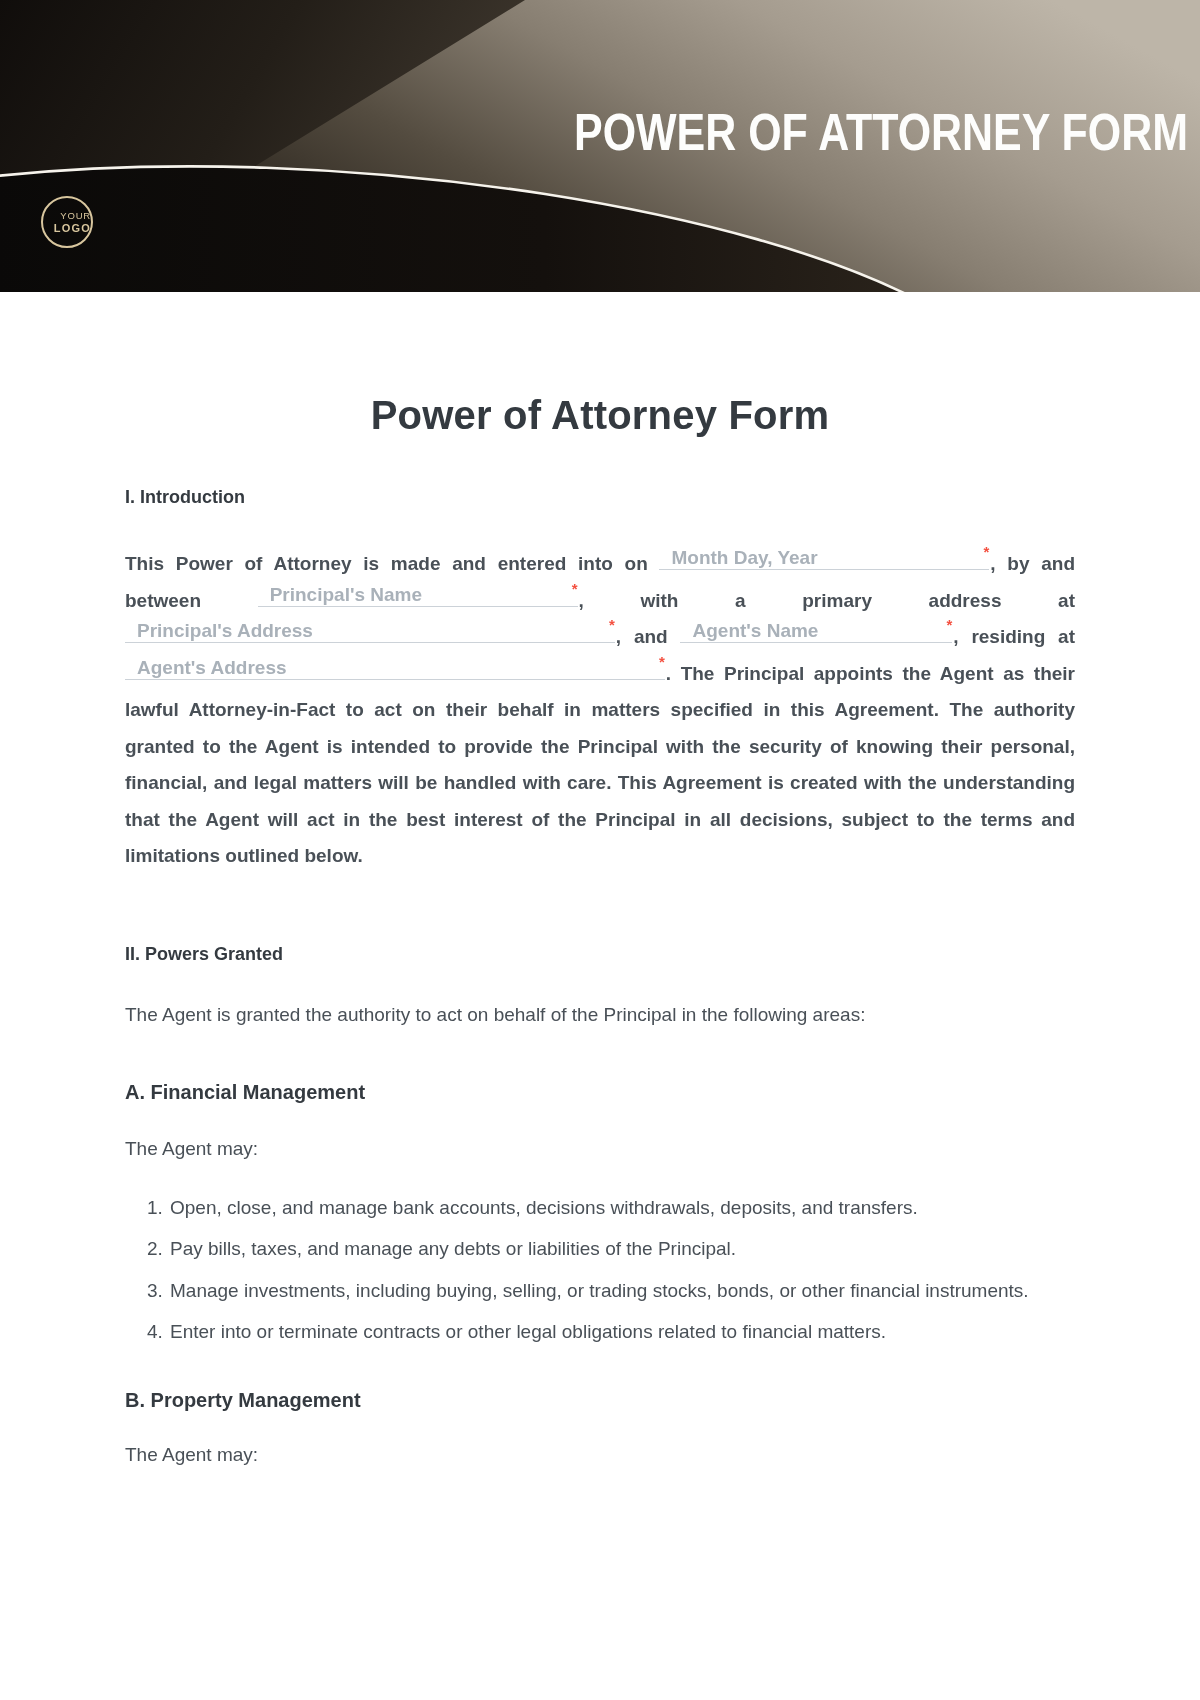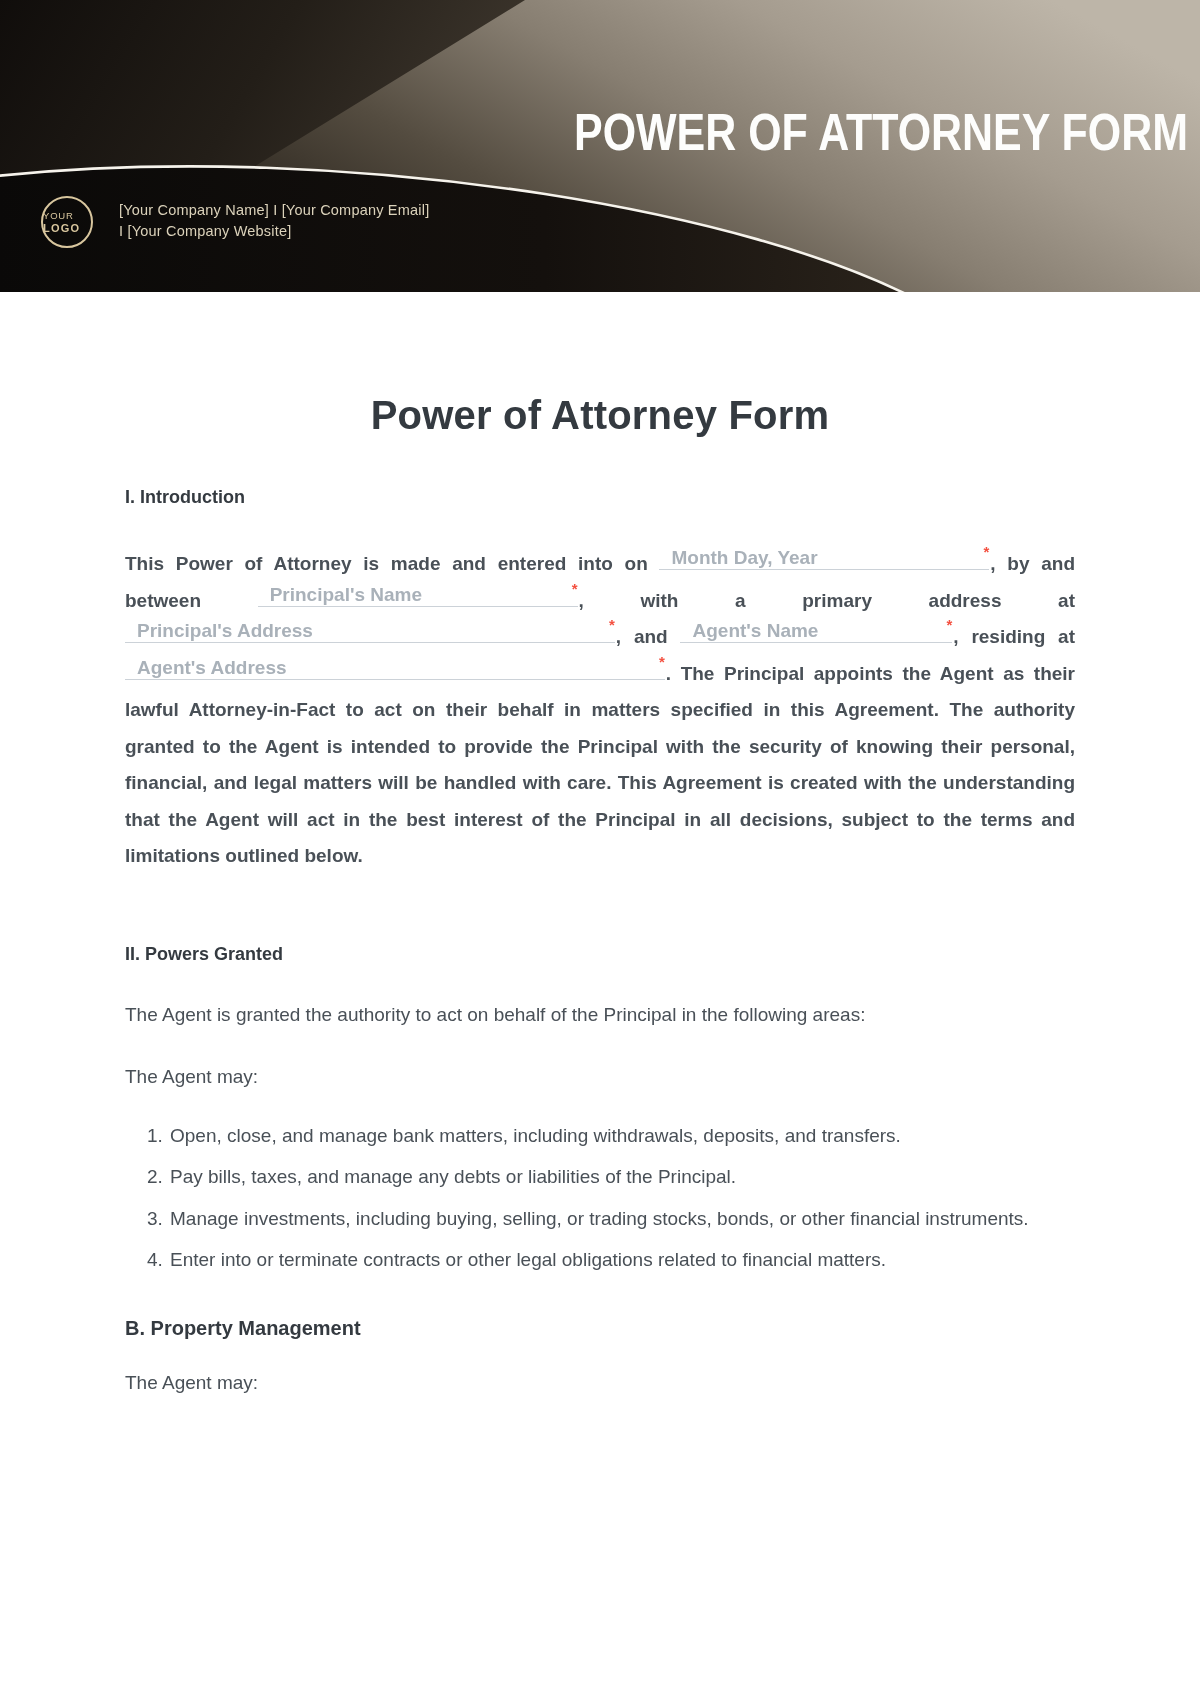--- a/index.html
+++ b/index.html
@@ -7,21 +7,21 @@
     width:1200px;height:1700px;overflow:hidden;background:#ffffff;
     font-family:"Liberation Sans", sans-serif;
     -webkit-font-smoothing:antialiased;
   }
   
   .header{position:relative;width:1200px;height:292px;}
   .header svg{position:absolute;inset:0;display:block;}
   .logo-circle{
     position:absolute;top:196px;left:41px;width:52px;height:52px;
     border:2px solid #d8c69e;border-radius:50%;
-    display:flex;flex-direction:column;align-items:flex-start;justify-content:center;
+    display:flex;flex-direction:column;align-items:flex-end;justify-content:center;
     color:#d8c69e;box-sizing:border-box;
   }
   .logo-top{font-size:9.5px;letter-spacing:.8px;line-height:10px;}
   .logo-bottom{font-size:11px;font-weight:700;letter-spacing:1.2px;line-height:12px;margin-top:1px;}
   .company{
     position:absolute;top:200px;left:119px;color:#dbd2ba;
     font-size:14.5px;line-height:20.5px;font-weight:500;letter-spacing:.2px;
   }
   
   .content{width:950px;margin:0 auto;color:#495057;}
@@ -91,43 +91,40 @@
     <rect x="0" y="0" width="1200" height="292" fill="url(#bgGrad)"></rect>
     <polygon points="0,0 525,0 252,168 0,179" fill="url(#wedgeGrad)"></polygon>
     <path d="M -4,176 C 170,158 360,166 545,194 C 705,219 830,256 910,296 L -4,296 Z" fill="url(#bandGrad)"></path>
     <path d="M -4,176 C 170,158 360,166 545,194 C 705,219 830,256 910,296" fill="none" stroke="#f6f3ec" stroke-width="2.6"></path>
     <text x="1188" y="150" text-anchor="end" font-size="52" font-weight="700" fill="#fdfdfc" font-family="Liberation Sans, sans-serif" textLength="614" lengthAdjust="spacingAndGlyphs">POWER OF ATTORNEY FORM</text>
   </svg>
   <div class="logo-circle">
     <span class="logo-top">YOUR</span>
     <span class="logo-bottom">LOGO</span>
   </div>
-  <div class="company">
-    <div>[Your Company Name] I [Your Company Email]</div>
-    <div>I [Your Company Website]</div>
-  </div>
 </div>
 
 <div class="content">
 
   <h1 class="form-title">Power of Attorney Form</h1>
 
 
   <h2 class="section-heading">I. Introduction</h2>
 
   <p class="para"><span>This Power of Attorney is made and entered into on </span><span class="blank" style="width: 330px;"><span class="ph">Month Day, Year</span></span><span class="req">*</span><span>, by and between </span><span class="blank" style="width: 320px;"><span class="ph">Principal's Name</span></span><span class="req">*</span><span>, with a primary address at </span><span class="blank" style="width: 490px;"><span class="ph">Principal's Address</span></span><span class="req">*</span><span>, and </span><span class="blank" style="width: 272px;"><span class="ph">Agent's Name</span></span><span class="req">*</span><span>, residing at </span><span class="blank" style="width: 540px;"><span class="ph">Agent's Address</span></span><span class="req">*</span><span>. The Principal appoints the Agent as their lawful Attorney-in-Fact to act on their behalf in matters specified in this Agreement. The authority granted to the Agent is intended to provide the Principal with the security of knowing their personal, financial, and legal matters will be handled with care. This Agreement is created with the understanding that the Agent will act in the best interest of the Principal in all decisions, subject to the terms and limitations outlined below.</span></p>
 
   <h2 class="section-heading powers">II. Powers Granted</h2>
 
   <p class="powers-intro">The Agent is granted the authority to act on behalf of the Principal in the following areas:</p>
 
   <section>
+    <h3 class="sub-heading">A. Financial Management</h3>
     <p class="lead">The Agent may:</p>
     <ol class="powers-list">
-        <li>Open, close, and manage bank matters, including withdrawals, deposits, and transfers.</li>
+        <li>Open, close, and manage bank accounts, decisions withdrawals, deposits, and transfers.</li>
         <li>Pay bills, taxes, and manage any debts or liabilities of the Principal.</li>
         <li>Manage investments, including buying, selling, or trading stocks, bonds, or other financial instruments.</li>
         <li>Enter into or terminate contracts or other legal obligations related to financial matters.</li>
       </ol>
   </section>
 
   <section>
     <h3 class="sub-heading second">B. Property Management</h3>
     <p class="lead second">The Agent may:</p>
   </section>

